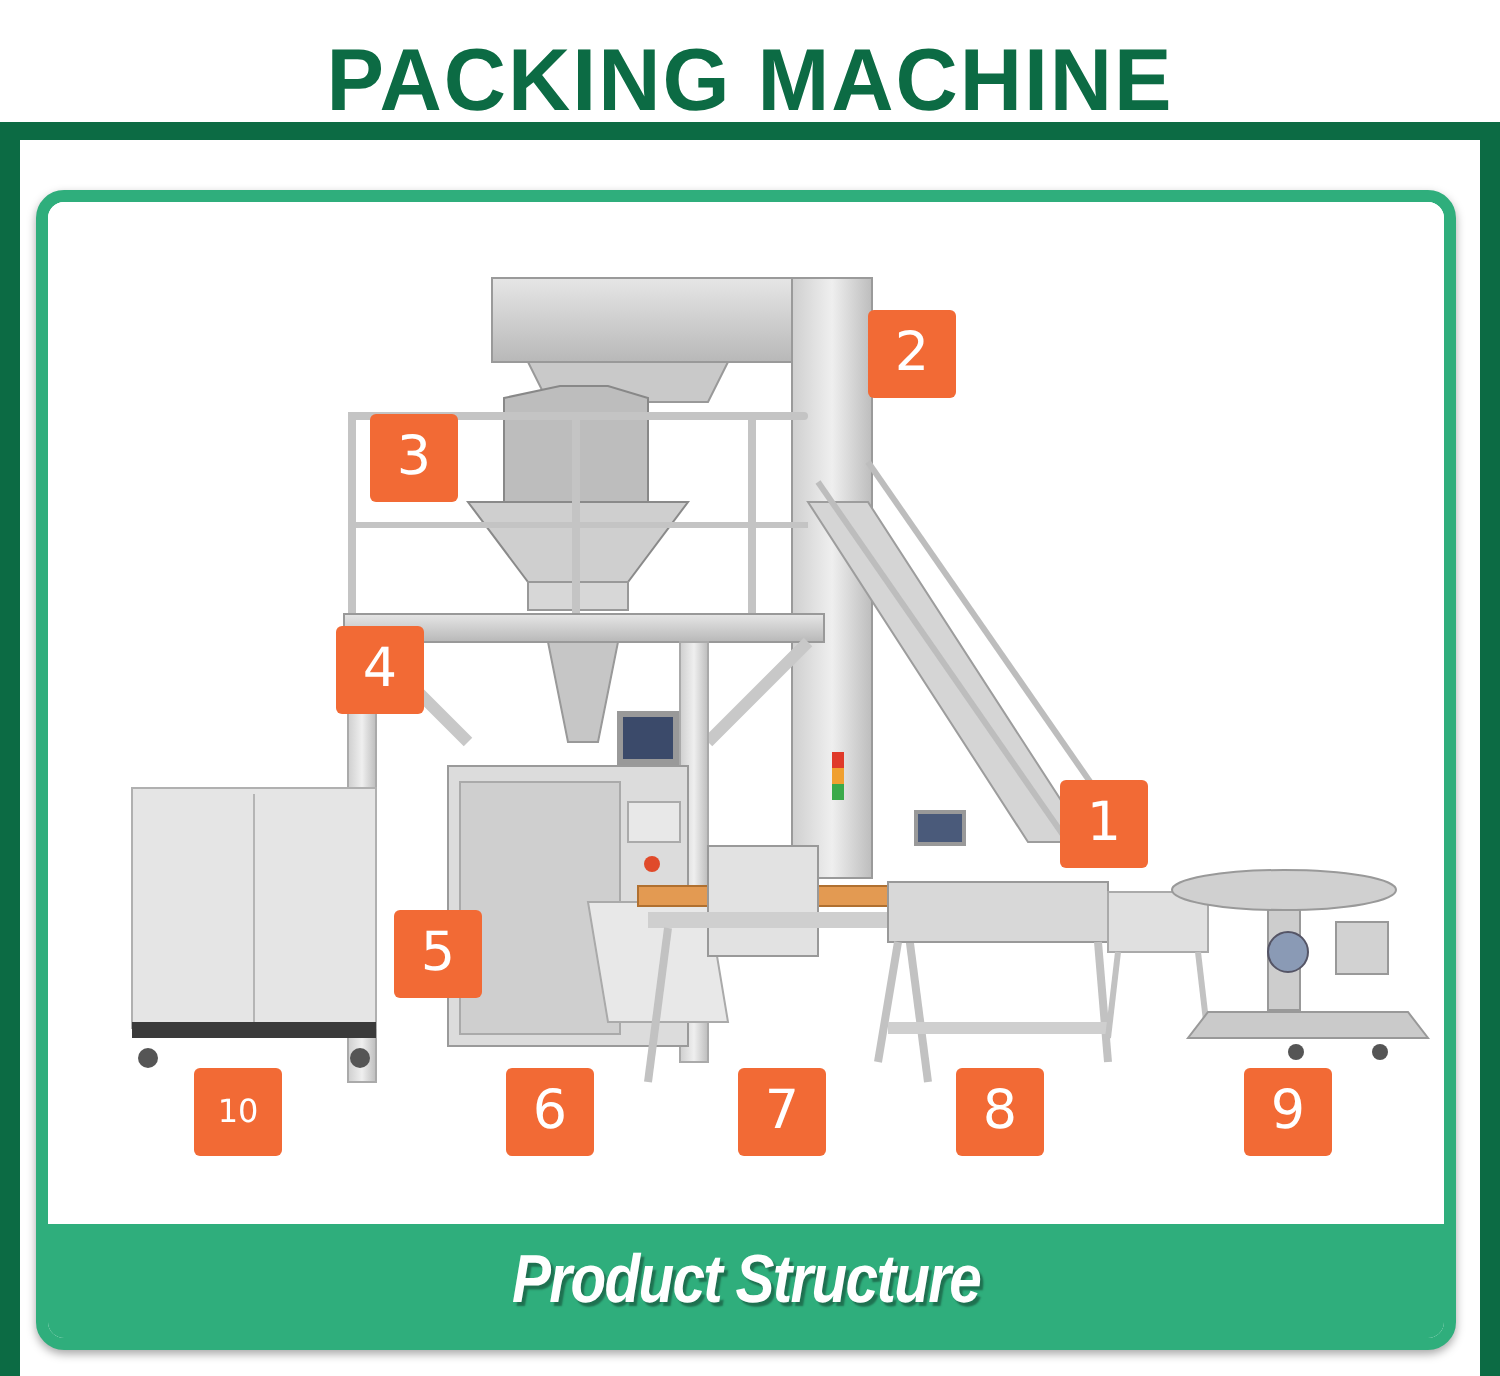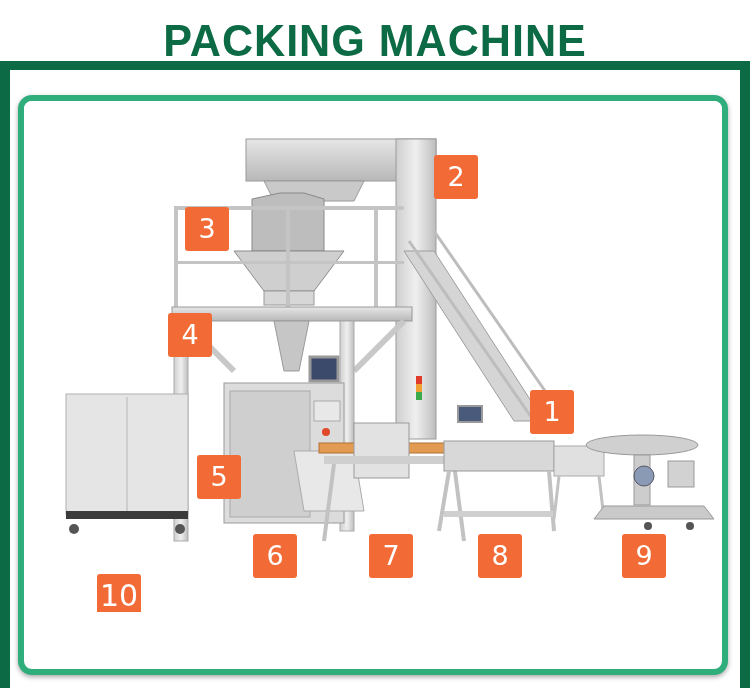--- a/index.html
+++ b/index.html
@@ -130,15 +130,18 @@
 
     <div class="badge" style="left:506px; top:289px;">1</div>
     <div class="badge" style="left:410px; top:54px;">2</div>
     <div class="badge" style="left:161px; top:106px;">3</div>
     <div class="badge" style="left:144px; top:212px;">4</div>
     <div class="badge" style="left:173px; top:354px;">5</div>
     <div class="badge" style="left:229px; top:433px;">6</div>
     <div class="badge" style="left:345px; top:433px;">7</div>
     <div class="badge" style="left:454px; top:433px;">8</div>
     <div class="badge" style="left:598px; top:433px;">9</div>
-    <div class="badge" style="left:73px; top:433px; font-size:30px;margin-top:40px;">10</div>
+    <div class="badge" style="left:73px; top:433px; font-size:16px;">10</div>
+  </div>
+  <div class="footer">
+    <span class="footer-text">Product Structure</span>
   </div>
 </div>
 
 </body></html>

